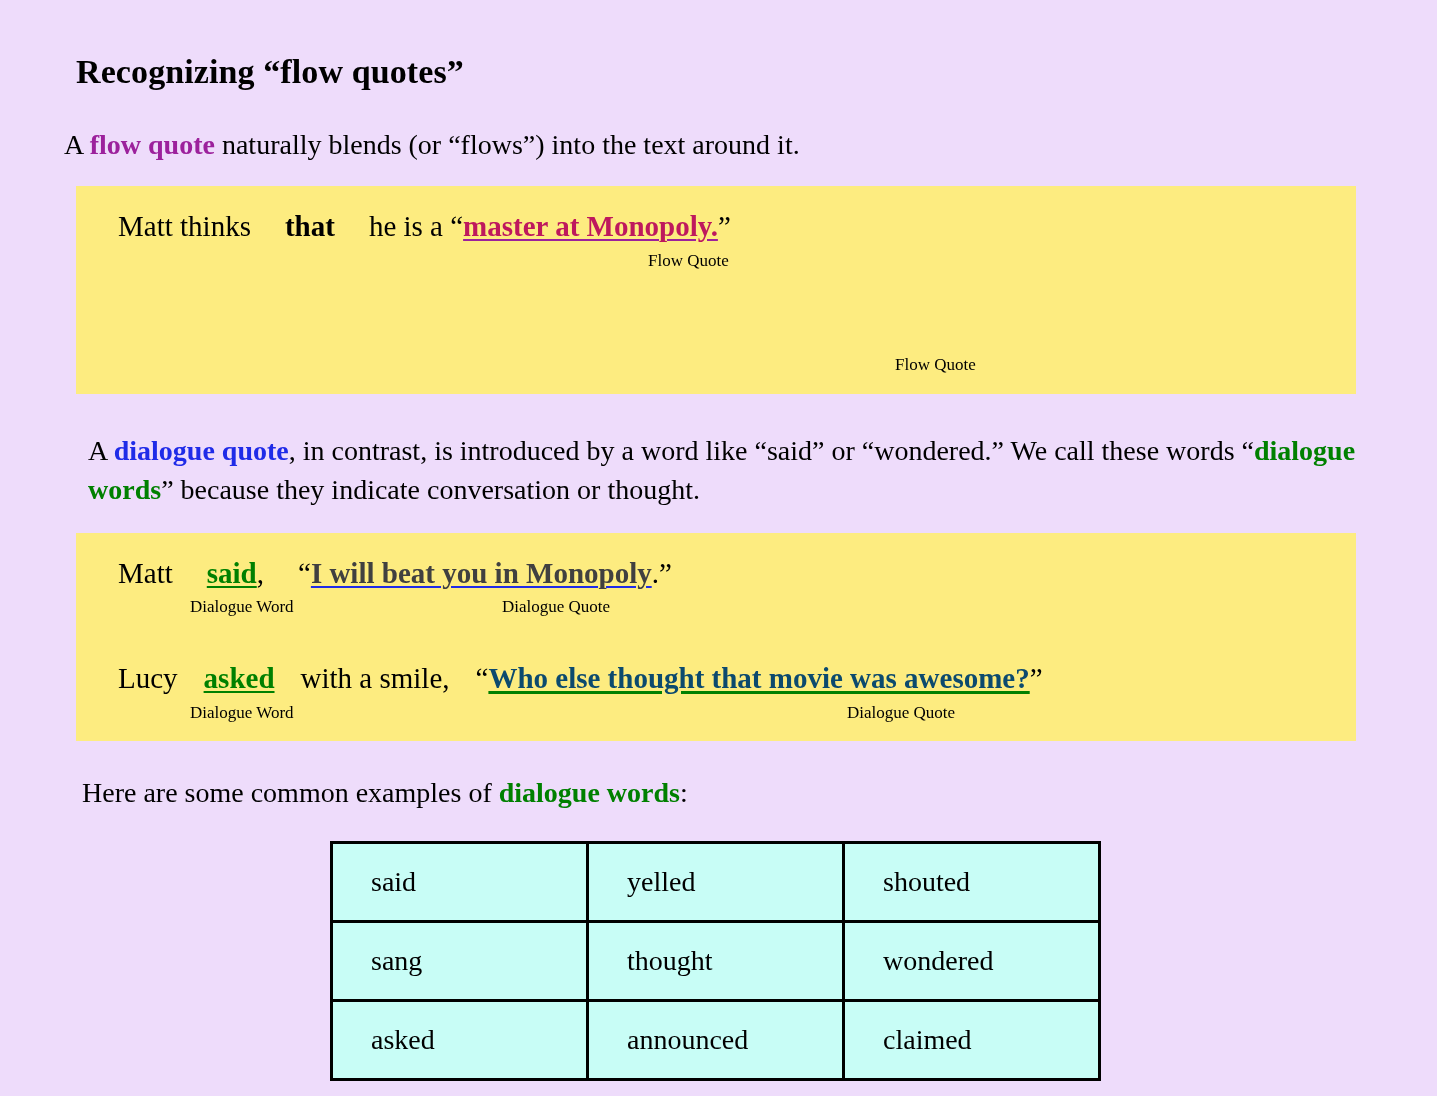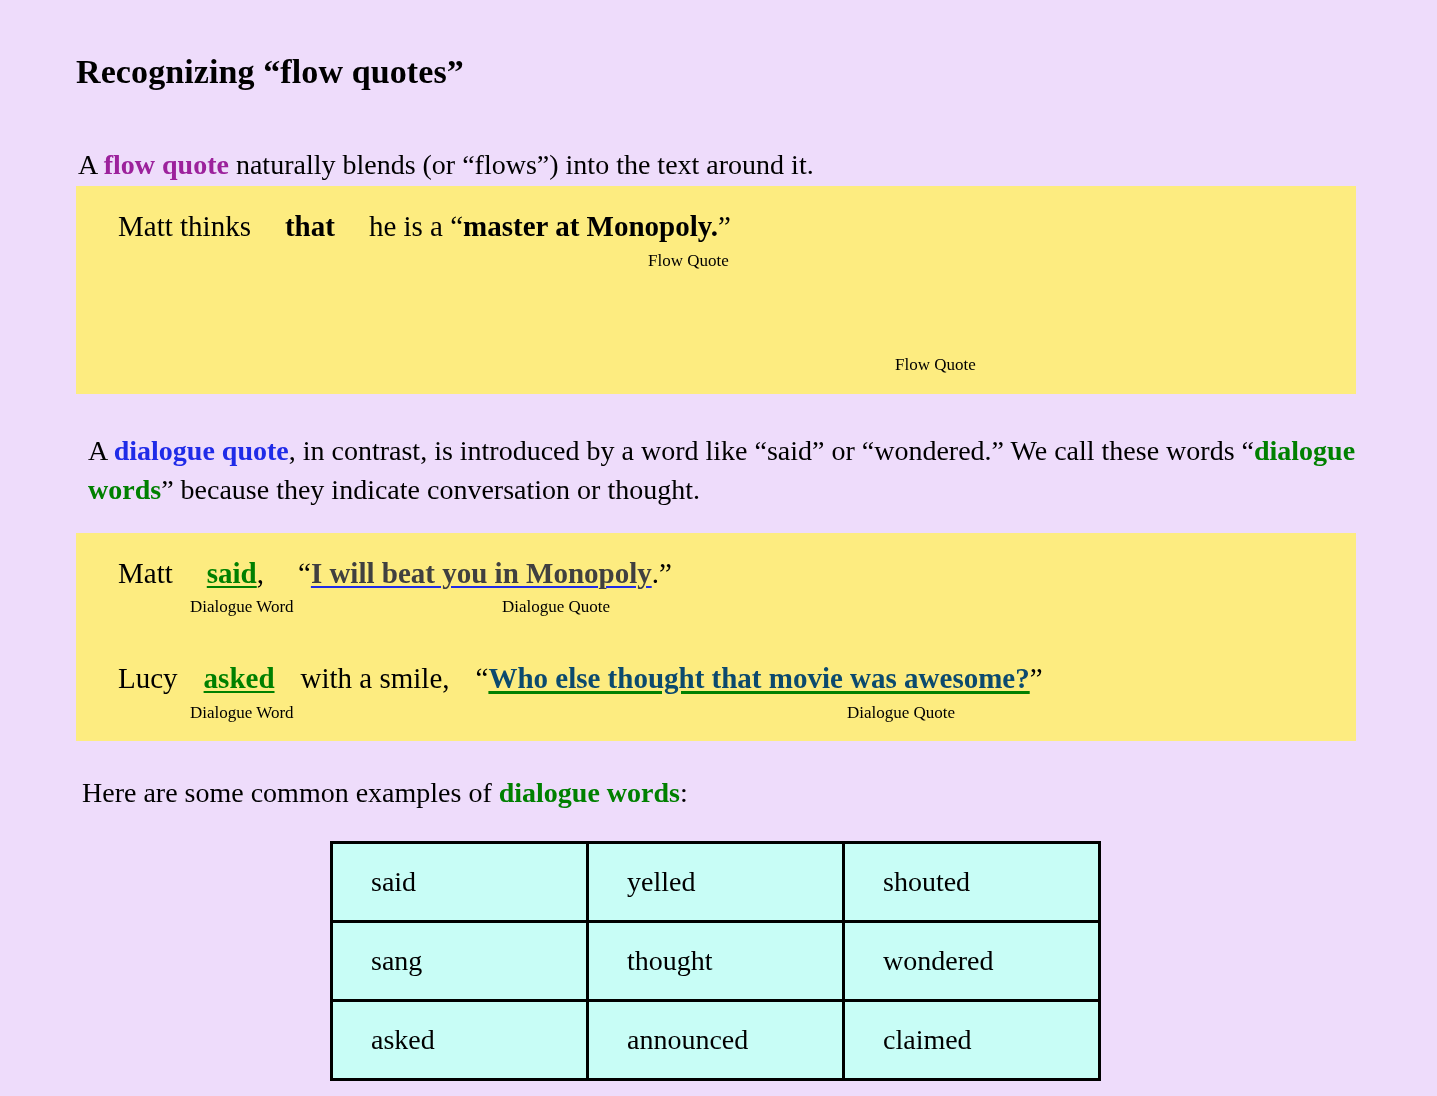--- a/index.html
+++ b/index.html
@@ -34,24 +34,23 @@
     line-height: 1.2;
   }
 
   
   .para {
     position: absolute;
     font-size: 28px;
     line-height: 1.38;
   }
   .para-flow {
-    left: 78px;
+    left: 64px;
     top: 126px;
     width: 1300px;
-    margin-top: 20px;
   }
   .para-dialogue {
     left: 88px;
     top: 432px;
     width: 1290px;
   }
   .para-examples {
     left: 82px;
     top: 774px;
     width: 1200px;
@@ -85,22 +84,23 @@
   .sent { display: inline-block; white-space: nowrap; }
   .gap-md { display: inline-block; width: 26px; }
   .gap-lg { display: inline-block; width: 34px; }
 
   .that {
     font-weight: bold;
   }
 
   
   .q-flow {
-    color: #000000;
-    font-weight: bold;
+    color: #be185d;
+    font-weight: bold;
+    text-decoration: underline;
     text-decoration-color: #9c219c;
     text-underline-offset: 3px;
     text-decoration-thickness: 2px;
   }
   .q-dialog {
     color: #404040;
     font-weight: bold;
     text-decoration: underline;
     text-decoration-color: #1f2be8;
     text-underline-offset: 3px;

